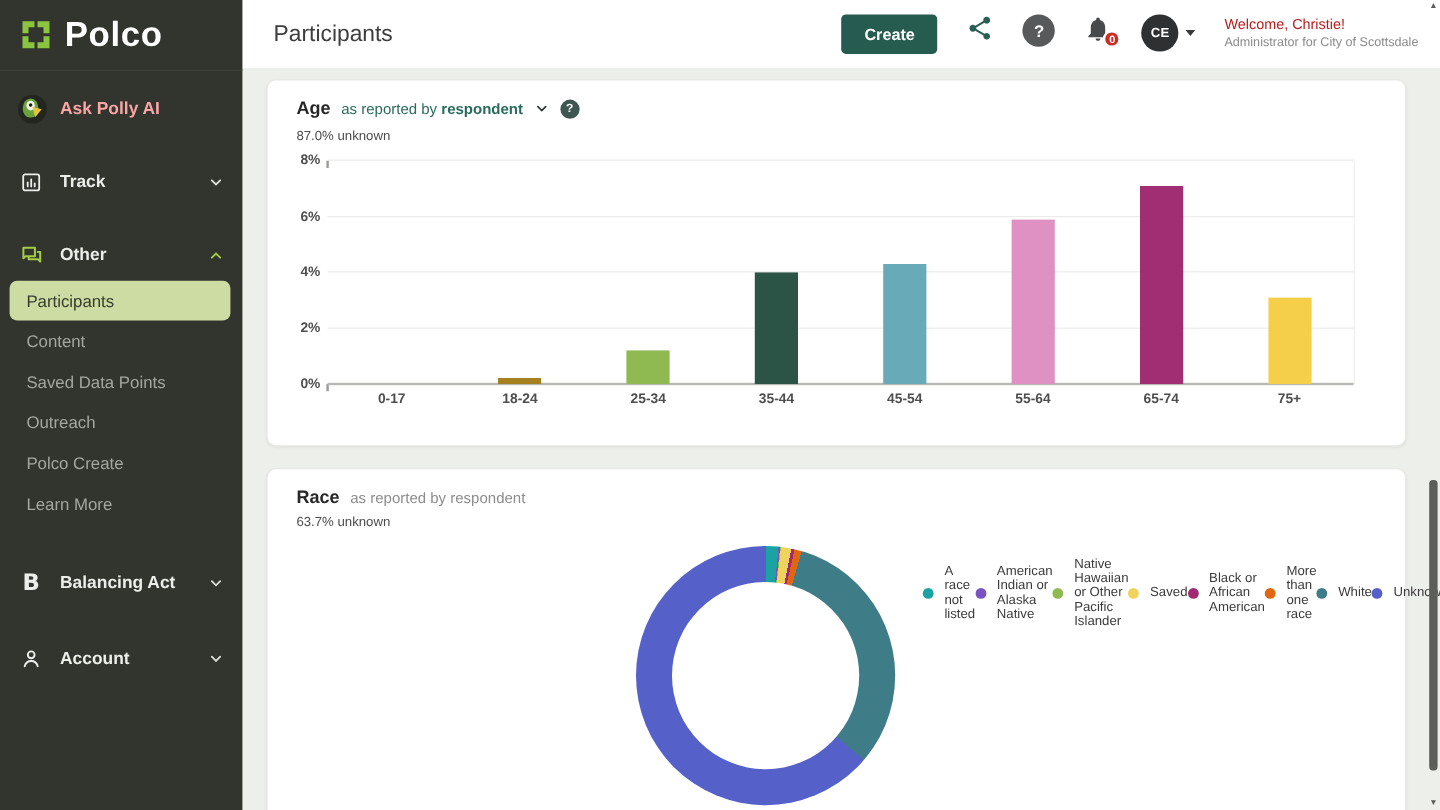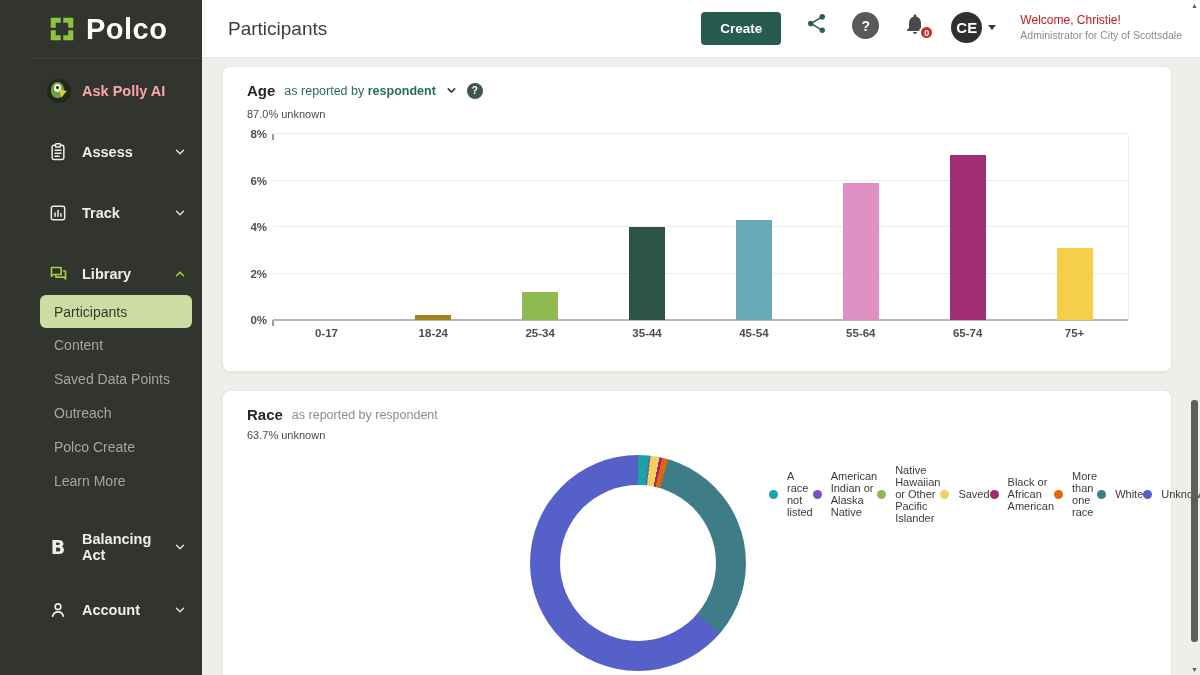--- a/index.html
+++ b/index.html
@@ -1,20 +1,20 @@
 <!DOCTYPE html>
 <html><head>
 <meta charset="utf-8">
 <style>
   * { margin:0; padding:0; box-sizing:border-box; }
   html,body { width:1200px; height:675px; overflow:hidden; }
   body { font-family:"Liberation Sans", sans-serif; background:#edefeb; position:relative; }
 
   
-  .sidebar { position:absolute; left:0; top:0; width:202px; height:675px; background:#32352e; z-index:5;padding-left:32px; }
+  .sidebar { position:absolute; left:0; top:0; width:202px; height:675px; background:#32352e; z-index:5; }
   .logo-row { height:59px; display:flex; align-items:center; gap:9px; padding:0 15px; border-bottom:1px solid #3e4139; }
   .logo-text { color:#ffffff; font-size:29px; font-weight:700; letter-spacing:.5px; }
   .polly-row { margin-top:18px; display:flex; align-items:center; gap:11px; padding:0 15px; height:28px; cursor:pointer; }
   .polly-label { color:#fca5a5; font-size:14.5px; font-weight:700; }
   .parrot { width:24px; height:24px; border-radius:50%; background:#23261f; position:relative; overflow:hidden; flex:0 0 24px; }
   .parrot .body { position:absolute; left:4px; top:3px; width:13px; height:16px; border-radius:50% 50% 45% 45%; background:#6aa33c; }
   .parrot .eye { position:absolute; left:7px; top:5px; width:7px; height:8px; border-radius:50%; background:#f5f5f2; }
   .parrot .pupil { position:absolute; left:9px; top:7px; width:3px; height:3px; border-radius:50%; background:#1c1c1c; }
   .parrot .beak { position:absolute; left:13px; top:9px; width:0; height:0; border-left:7px solid #e8c43c; border-top:4px solid transparent; border-bottom:5px solid transparent; transform:rotate(-15deg); }
 
@@ -32,21 +32,21 @@
   
   .header { position:absolute; left:202px; top:0; width:998px; height:58px; background:#ffffff; border-bottom:1px solid #e3e3e0; display:flex; align-items:center; padding:0 14px 0 26px; z-index:4; }
   .page-title { font-size:19px; color:#3d3d3d; }
   .header-right { margin-left:auto; display:flex; align-items:flex-start; gap:24px; }
   .create-btn { background:#265c4f; color:#fff; border:none; border-radius:4px; font-family:inherit; font-size:13.5px; font-weight:700; padding:9px 19px; cursor:pointer; }
   .icon-btn { display:flex; align-items:center; justify-content:center; cursor:pointer; background:none; border:none; }
   .help-circle { width:27px; height:27px; border-radius:50%; background:#57595a; color:#fff; font-size:14px; font-weight:700; display:flex; align-items:center; justify-content:center; }
   .bell-wrap { position:relative; }
   .bell-badge { position:absolute; right:-7px; bottom:-4px; min-width:15px; height:15px; border-radius:50%; background:#c92f27; border:2px solid #fff; color:#fff; font-size:9px; font-weight:700; display:flex; align-items:center; justify-content:center; }
   .avatar-wrap { display:flex; align-items:center; gap:6px; cursor:pointer; }
-  .avatar { width:31px; height:31px; border-radius:50%; background:#2e3032; color:#fff; font-size:15px; font-weight:700; display:flex; align-items:center; justify-content:center; letter-spacing:.3px; }
+  .avatar { width:31px; height:31px; border-radius:50%; background:#2e3032; color:#fff; font-size:11px; font-weight:700; display:flex; align-items:center; justify-content:center; letter-spacing:.3px; }
   .caret-down { width:0; height:0; border-left:4.5px solid transparent; border-right:4.5px solid transparent; border-top:5.5px solid #3a3a3a; }
   .welcome-block { line-height:1.35; padding-right:4px; }
   .welcome-line { font-size:12px; color:#b91c1c; }
   .role-line { font-size:10.5px; color:#8b8b8b; }
 
   
   .card { position:absolute; left:222px; width:950px; background:#fff; border:1px solid #e7e7e4; border-radius:8px; box-shadow:0 1px 2px rgba(0,0,0,.05); }
   .card-age { top:66px; height:306px; }
   .card-race { top:390px; height:420px; }
   .card-head { position:absolute; left:24px; top:15px; display:flex; align-items:center; gap:9px; }
@@ -107,37 +107,20 @@
   <div class="polly-row">
     <span class="parrot">
       <span class="body"></span>
         <span class="eye"></span>
         <span class="pupil"></span>
         <span class="beak"></span>
     </span>
     <span class="polly-label">Ask Polly AI</span>
   </div>
 
-  <div class="side-item mt-a">
-    <span class="icon-20">
-      <svg width="20" height="20" viewBox="0 0 24 24" fill="none" stroke="#eceeea" stroke-width="1.8" stroke-linecap="round">
-        <rect x="5" y="4" width="14" height="17" rx="2"></rect>
-        <rect x="9" y="2" width="6" height="4" rx="1" fill="#32352e"></rect>
-        <line x1="8.5" y1="10" x2="15.5" y2="10"></line>
-        <line x1="8.5" y1="13.5" x2="15.5" y2="13.5"></line>
-        <line x1="8.5" y1="17" x2="13.5" y2="17"></line>
-      </svg>
-    </span>
-    <span>Assess</span>
-    <span class="chev">
-      <svg width="14" height="14" viewBox="0 0 24 24" fill="none" stroke="#dcded8" stroke-width="2.6" stroke-linecap="round">
-          <polyline points="6,9 12,15 18,9"></polyline>
-        </svg>
-    </span>
-  </div>
 
   <div class="side-item mt-b">
     <span class="icon-20">
       <svg width="20" height="20" viewBox="0 0 24 24" fill="none" stroke="#eceeea" stroke-width="1.8" stroke-linecap="round">
         <rect x="4" y="4" width="16" height="16" rx="2"></rect>
         <line x1="8.5" y1="16" x2="8.5" y2="12"></line>
         <line x1="12" y1="16" x2="12" y2="9"></line>
         <line x1="15.5" y1="16" x2="15.5" y2="13"></line>
       </svg>
     </span>
@@ -149,21 +132,21 @@
     </span>
   </div>
 
   <div class="side-item mt-c">
     <span class="icon-20">
       <svg width="21" height="21" viewBox="0 0 24 24" fill="none" stroke="#a6cb44" stroke-width="1.9" stroke-linejoin="round">
         <path d="M4 4 h11 v8 h-9 l-2 2 z"></path>
         <path d="M9 12 v3 h9 l2 2 v-9 h-3"></path>
       </svg>
     </span>
-    <span>Library</span>
+    <span>Other</span>
     <span class="chev">
       <svg width="14" height="14" viewBox="0 0 24 24" fill="none" stroke="#a6cb44" stroke-width="2.6" stroke-linecap="round">
           <polyline points="6,15 12,9 18,15"></polyline>
         </svg>
     </span>
   </div>
 
   <div class="subnav">
     <div class="subnav-item active">
         <span>Participants</span>

